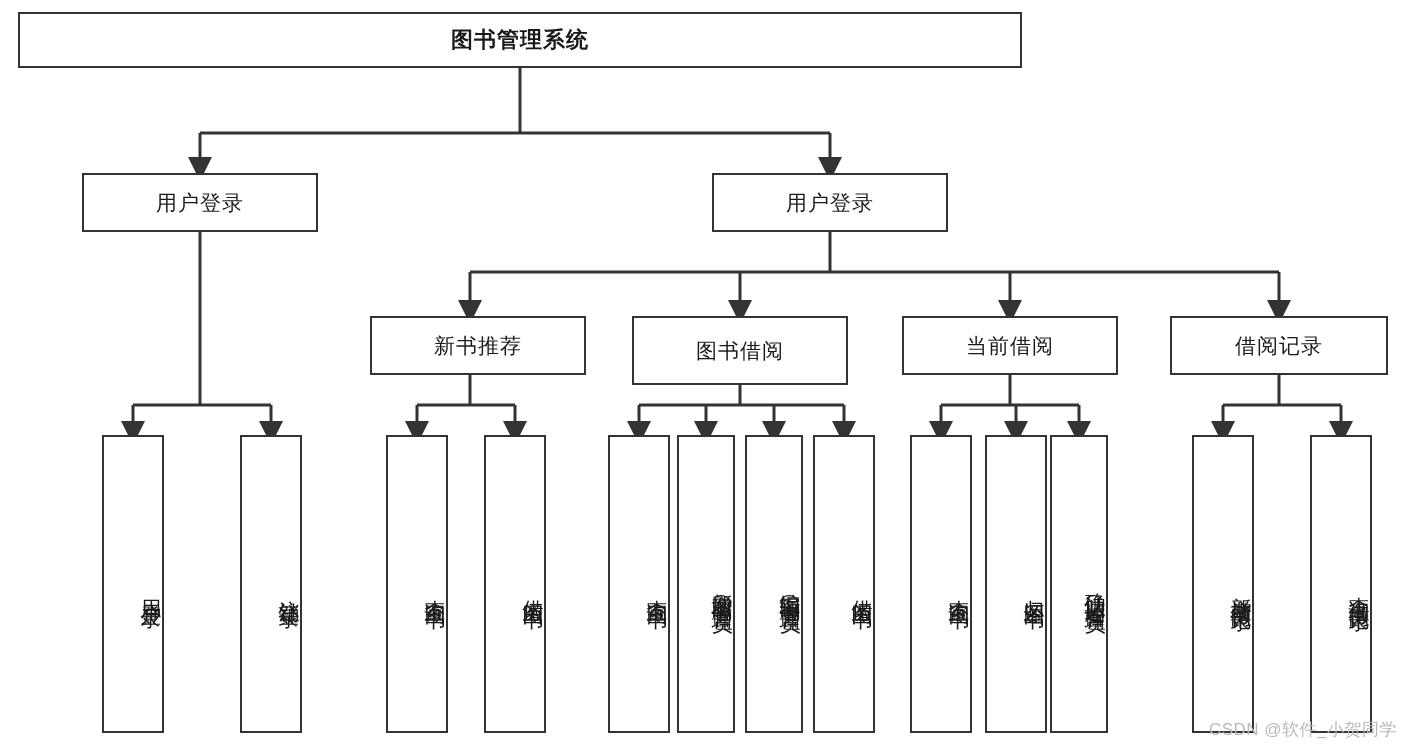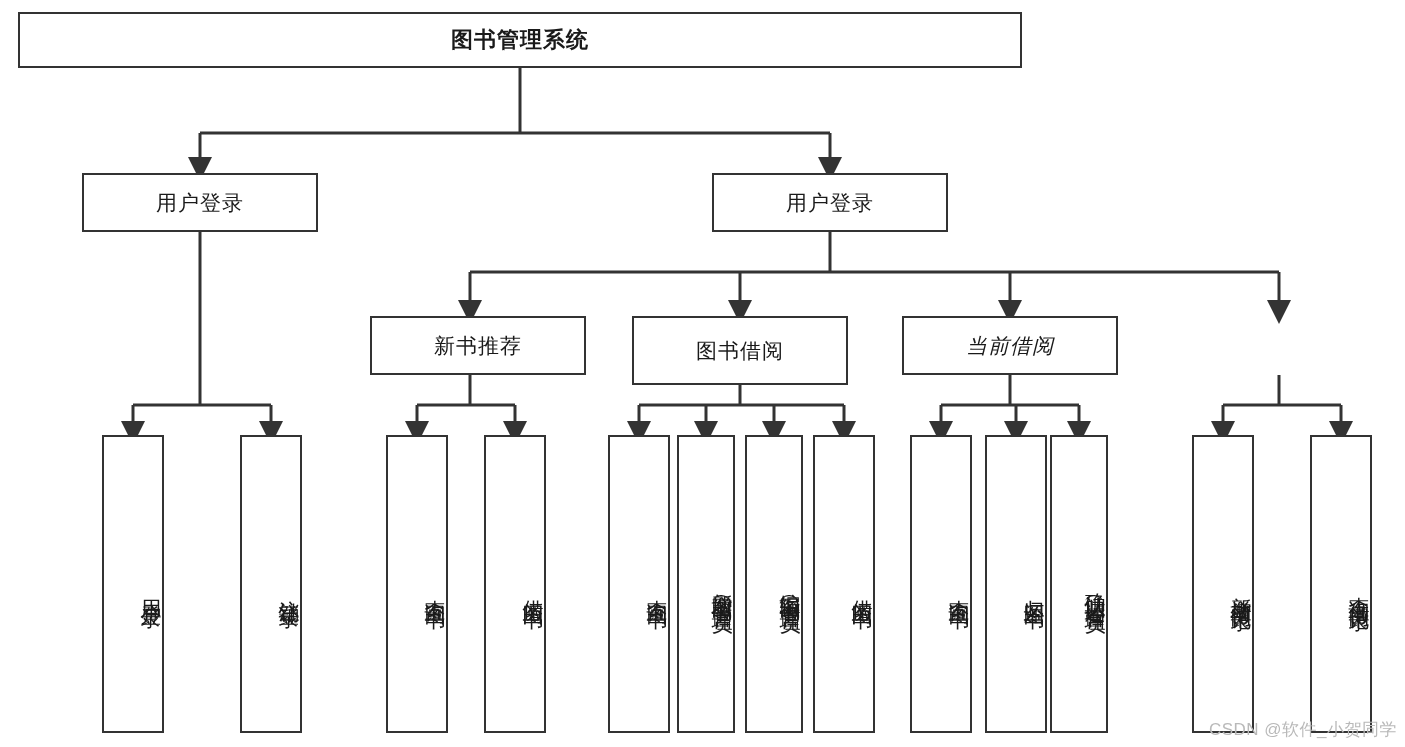--- a/index.html
+++ b/index.html
@@ -124,21 +124,22 @@
     </g>
   </svg>
 
   <div class="node root" style="left:18px; top:12px; width:1004px; height:56px;">图书管理系统</div>
 
   <div class="node horiz" style="left:82px; top:173px; width:236px; height:59px;">用户登录</div>
   <div class="node horiz" style="left:712px; top:173px; width:236px; height:59px;">用户登录</div>
 
   <div class="node horiz" style="left:370px; top:316px; width:216px; height:59px;">新书推荐</div>
   <div class="node horiz" style="left:632px; top:316px; width:216px; height:69px;">图书借阅</div>
-  <div class="node horiz" style="left:902px; top:316px; width:216px; height:59px;font-style:italic;">当前借阅</div>
+  <div class="node horiz" style="left:902px; top:316px; width:216px; height:59px;">当前借阅</div>
+  <div class="node horiz" style="left:1170px; top:316px; width:218px; height:59px;">借阅记录</div>
 
   <div class="node vert" style="left:102px; top:435px; width:62px; height:298px;">用户登录</div>
   <div class="node vert" style="left:240px; top:435px; width:62px; height:298px;">注销登录</div>
 
   <div class="node vert" style="left:386px; top:435px; width:62px; height:298px;">查询图书</div>
   <div class="node vert" style="left:484px; top:435px; width:62px; height:298px;">借阅图书</div>
 
   <div class="node vert" style="left:608px; top:435px; width:62px; height:298px;">查询图书</div>
   <div class="node vert" style="left:677px; top:435px; width:58px; height:298px;">新增图书（管理员）</div>
   <div class="node vert" style="left:745px; top:435px; width:58px; height:298px;">编辑图书（管理员）</div>

